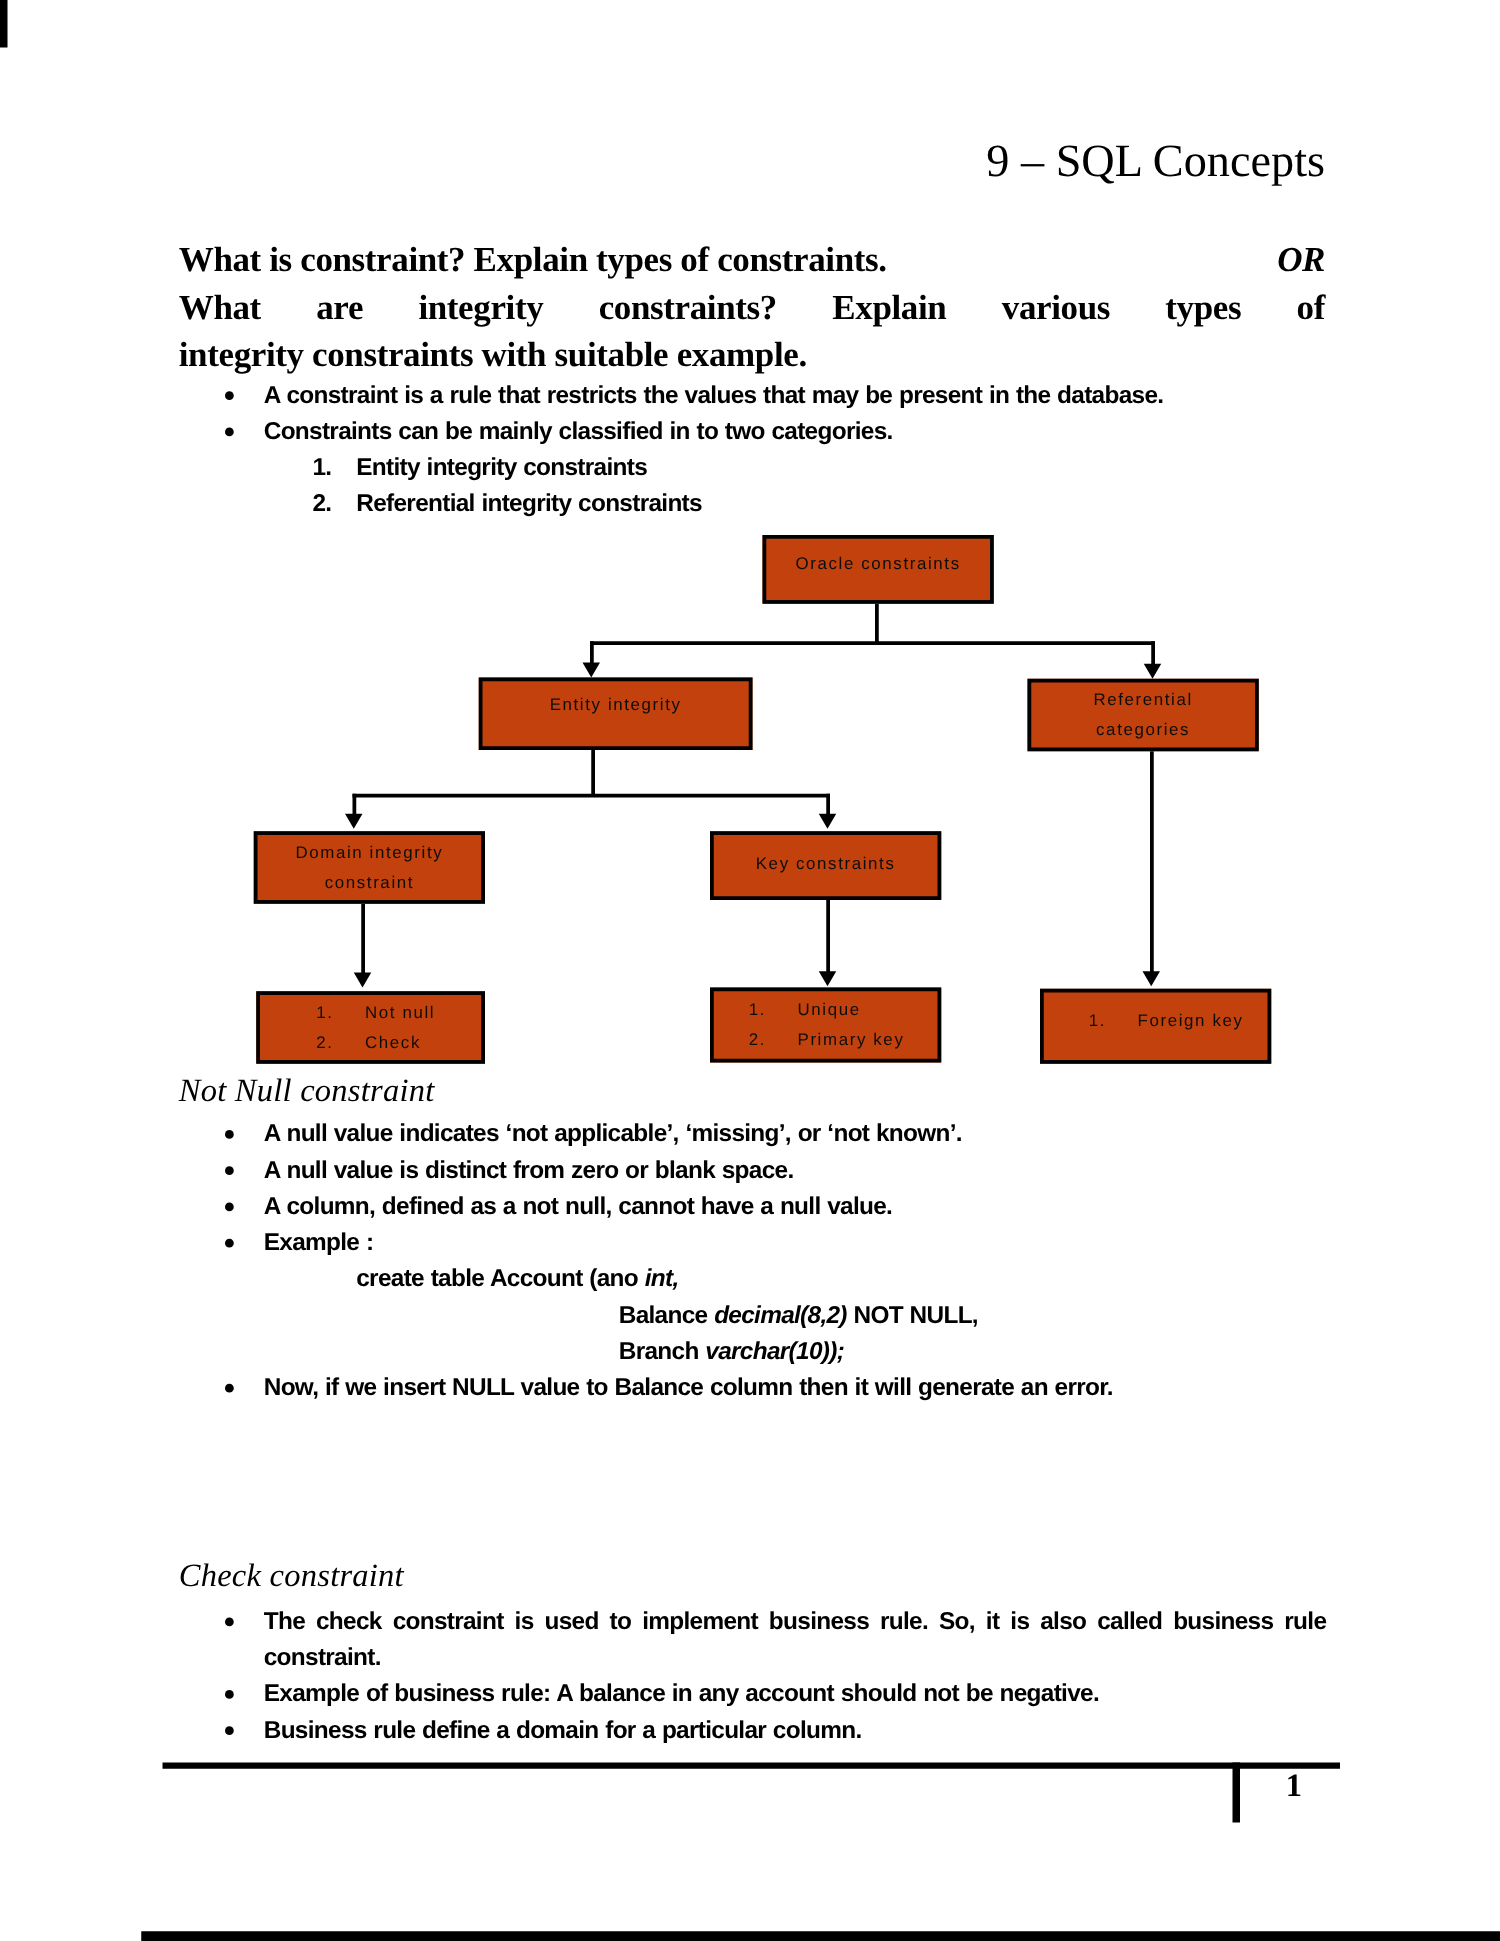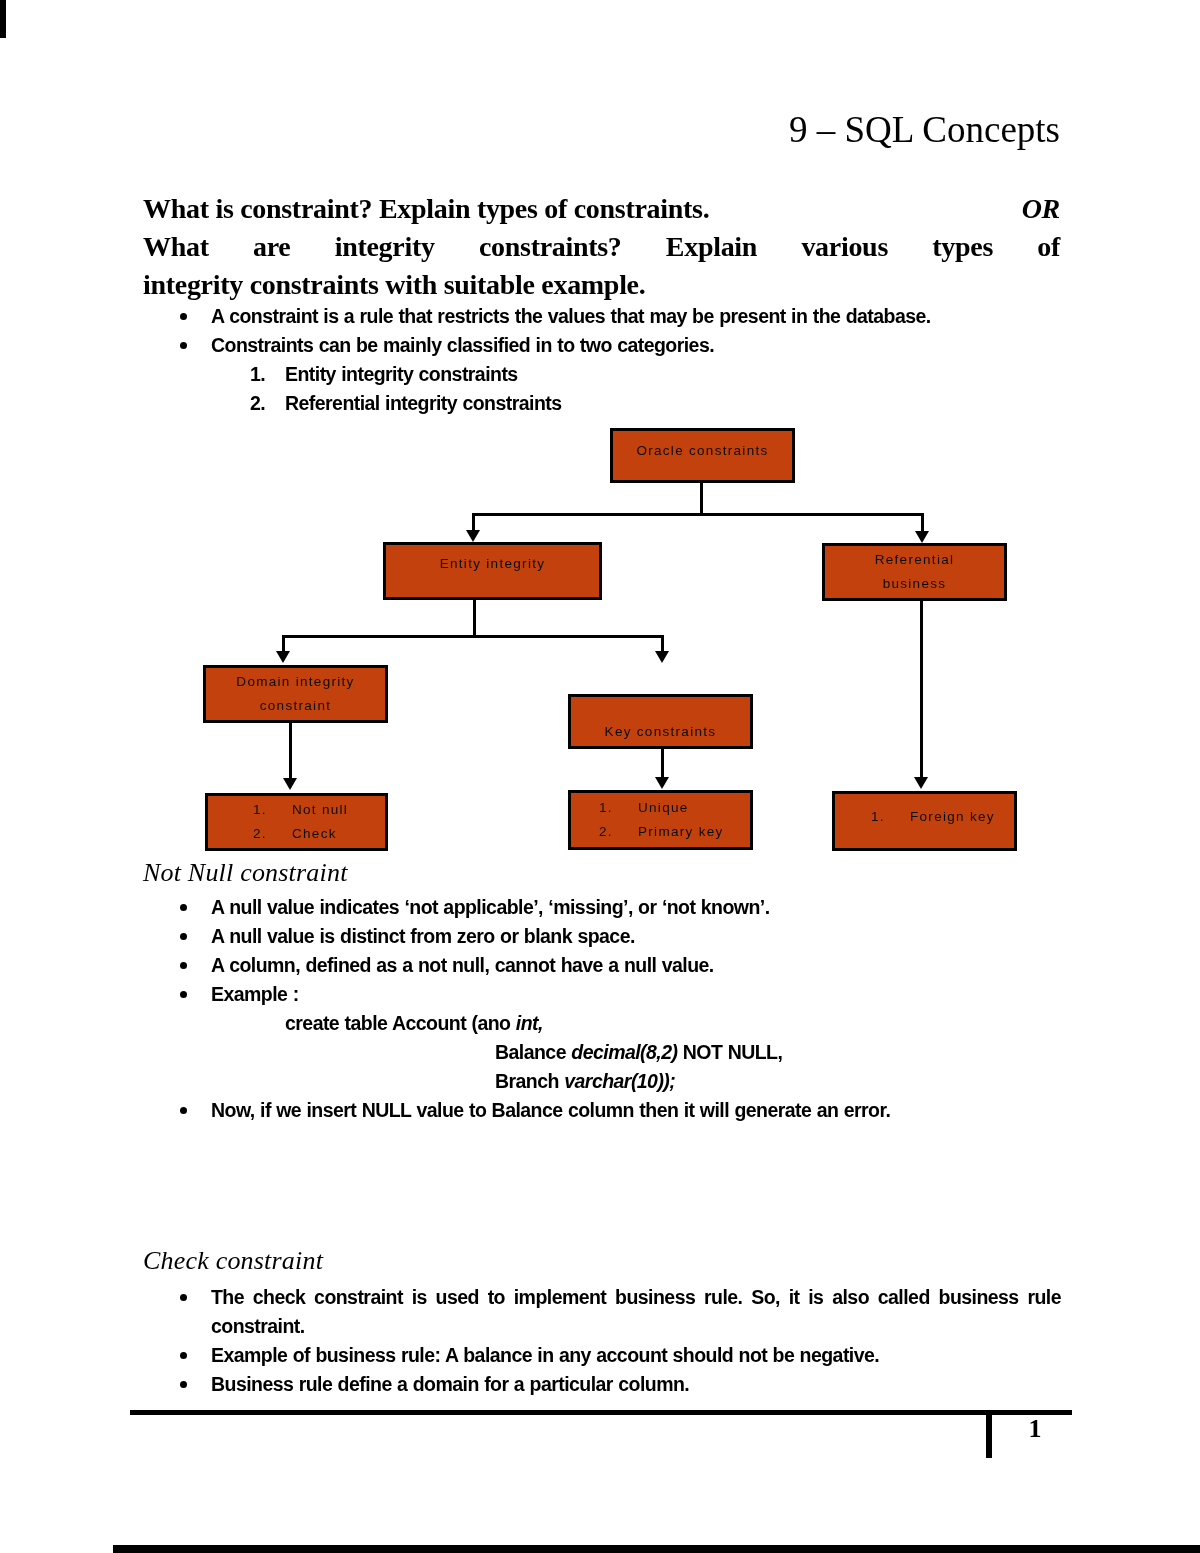--- a/index.html
+++ b/index.html
@@ -145,29 +145,29 @@
     <div class="dbox" style="left:610px; top:428px; width:185px; height:55px; padding-bottom:10px;">
       <span>Oracle constraints</span>
     </div>
 
     <div class="dbox" style="left:383px; top:542px; width:219px; height:58px; justify-content:flex-start; padding-top:8px;">
       <span>Entity integrity</span>
     </div>
 
     <div class="dbox" style="left:822px; top:543px; width:185px; height:58px; line-height:24px;">
       <span>Referential</span>
-      <span>business</span>
+      <span>categories</span>
     </div>
 
     <div class="dbox" style="left:203px; top:665px; width:185px; height:58px; line-height:24px;">
       <span>Domain integrity</span>
       <span>constraint</span>
     </div>
 
-    <div class="dbox" style="left:568px; top:665px; width:185px; height:55px; justify-content:flex-start; padding-top:24px;margin-top:29px;">
+    <div class="dbox" style="left:568px; top:665px; width:185px; height:55px; justify-content:flex-start; padding-top:12px;">
       <span>Key constraints</span>
     </div>
 
     <div class="dbox dleaf" style="left:205px; top:793px; width:183px; height:58px; padding-left:45px; line-height:24px;">
       <div class="drow">
         <span class="dnum">1.</span>
         <span>Not null</span>
       </div>
       <div class="drow">
         <span class="dnum">2.</span>

